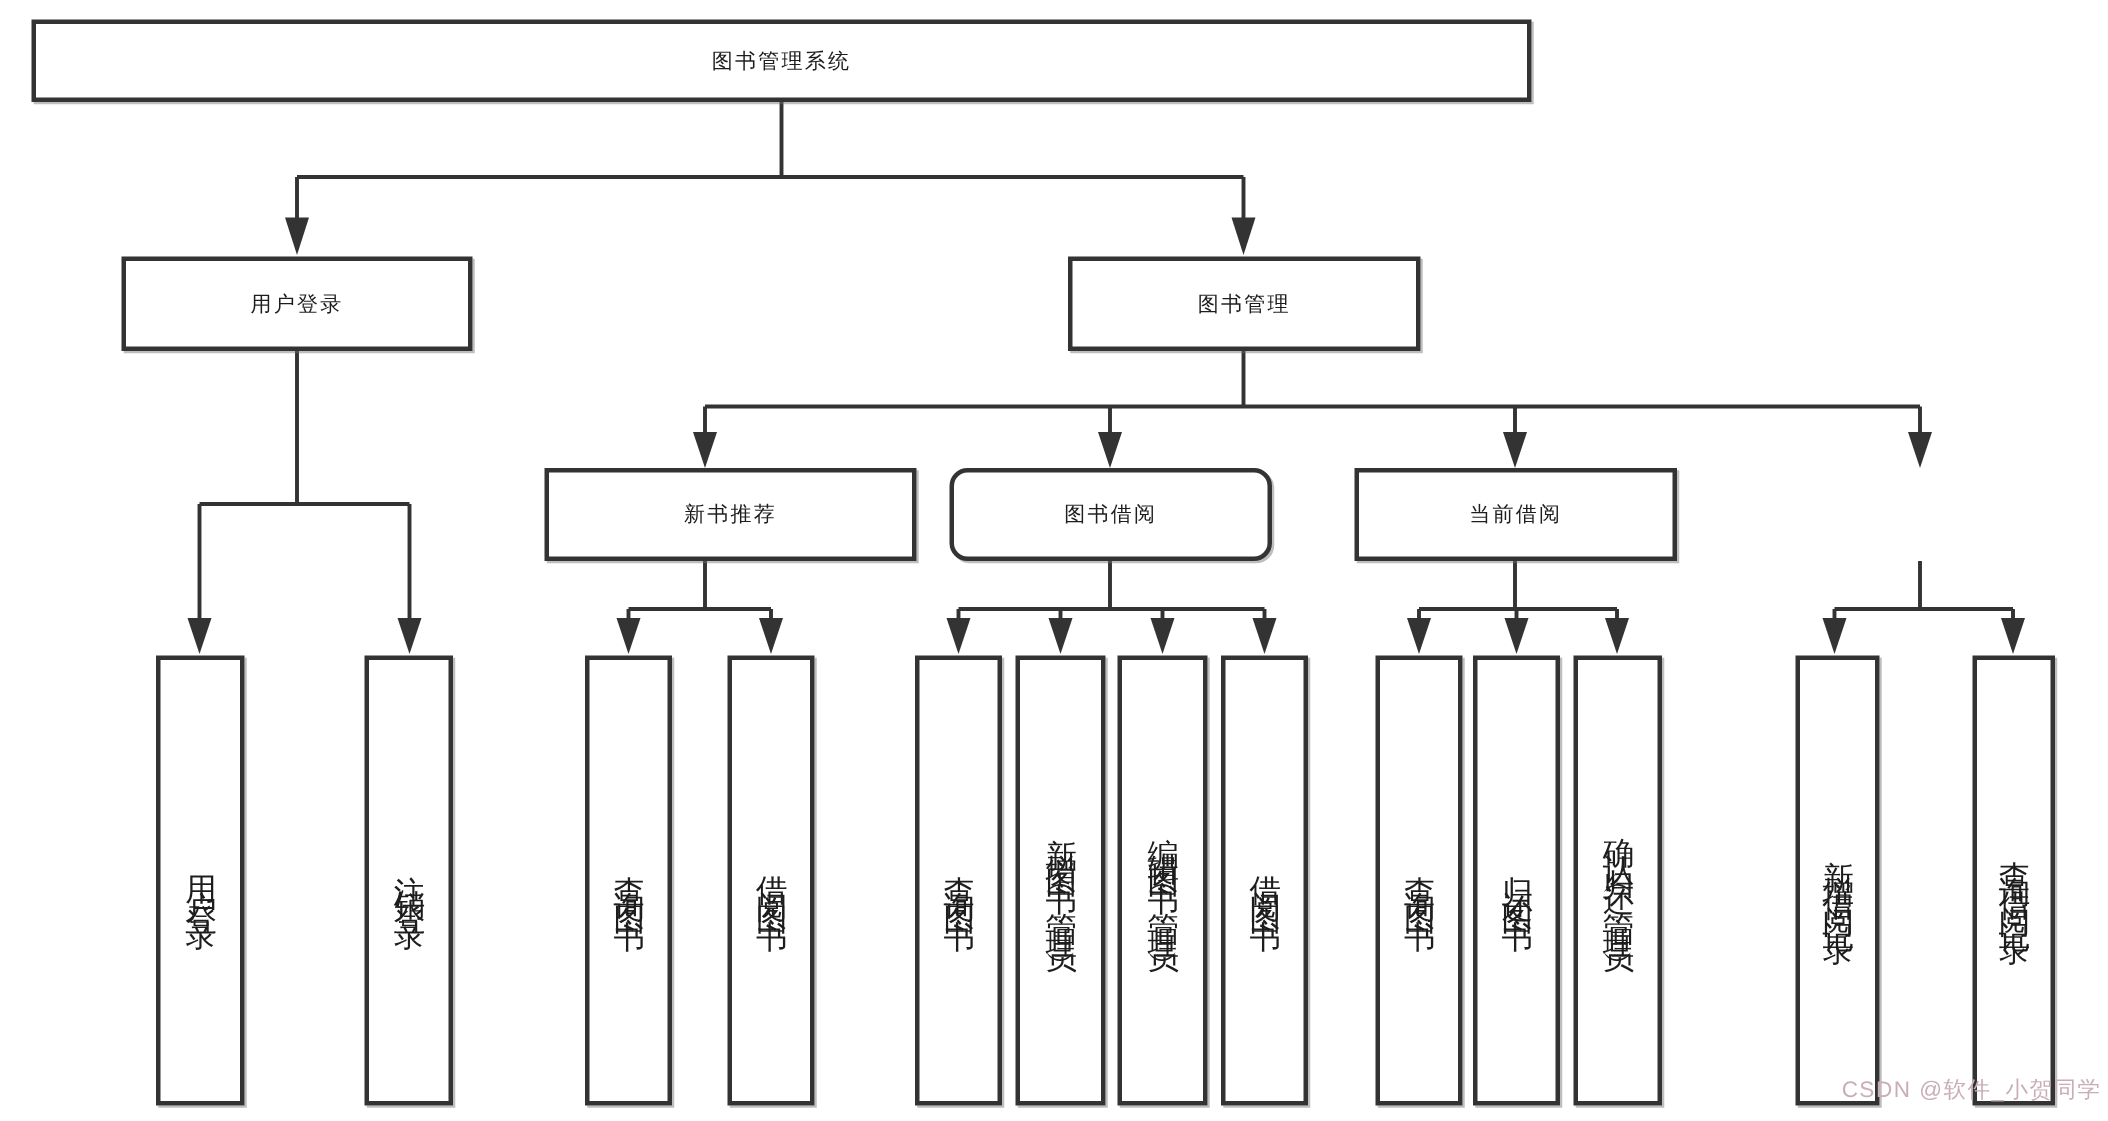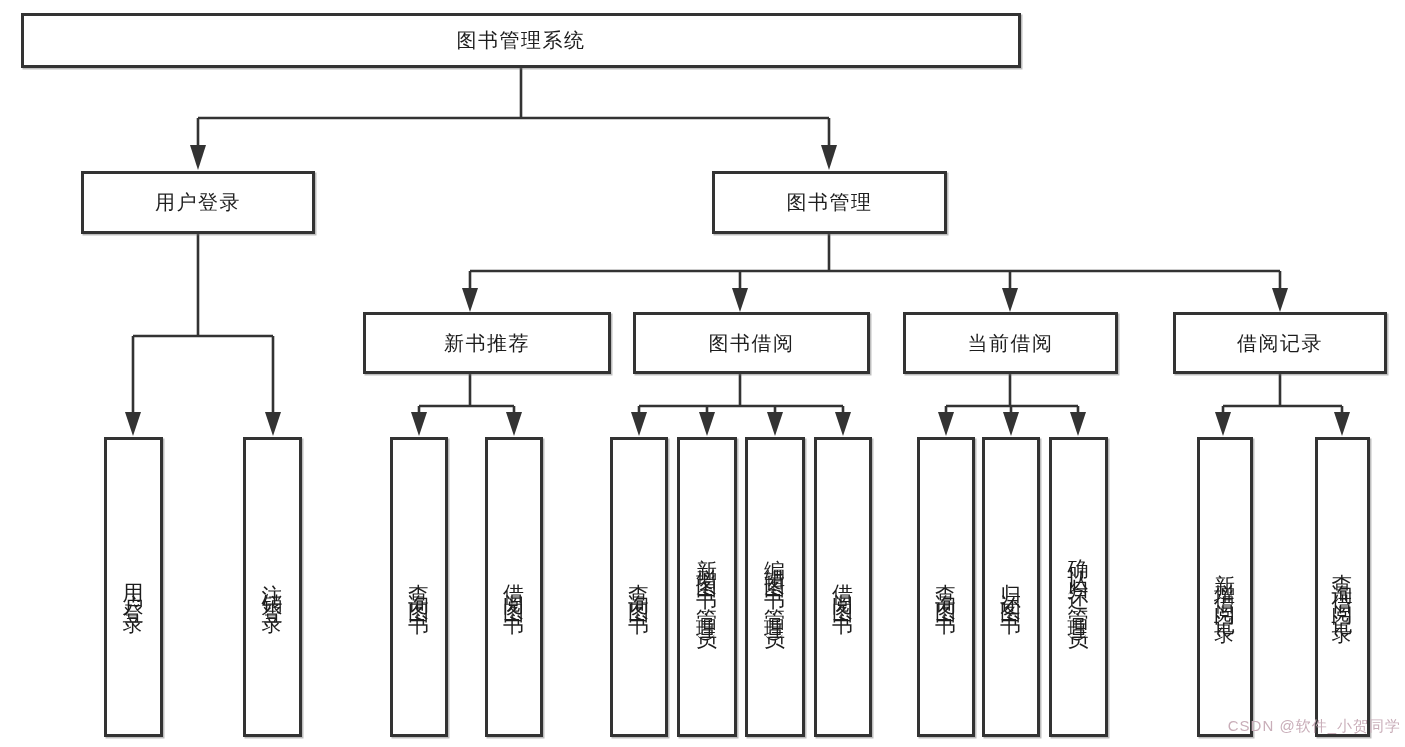--- a/index.html
+++ b/index.html
@@ -35,21 +35,21 @@
     position: absolute;
     border: 3px solid var(--line);
     background: #ffffff;
     box-shadow: 1.5px 1.5px 0 rgba(110,110,110,0.45);
     display: flex;
     align-items: center;
     justify-content: center;
     color: var(--text);
   }
   .h-label {
-    font-size: 20px;
+    font-size: 14px;
     letter-spacing: 1.5px;
     white-space: nowrap;
     font-family: Liberation Mono, monospace;
   }
   .v-label {
     writing-mode: vertical-rl;
     text-orientation: mixed;
     font-size: 21px;
     letter-spacing: 10px;
     line-height: 1;
@@ -121,28 +121,25 @@
   <div class="box" style="left:81px; top:171px; width:234px; height:63px;">
     <span class="h-label">用户登录</span>
   </div>
   <div class="box" style="left:712px; top:171px; width:235px; height:63px;justify-content:center;">
     <span class="h-label">图书管理</span>
   </div>
 
   <div class="box" style="left:363px; top:312px; width:248px; height:62px;">
     <span class="h-label">新书推荐</span>
   </div>
-  <div class="box" style="left:633px; top:312px; width:237px; height:62px;">
+  <div class="box" style="left:633px; top:312px; width:215px; height:62px;border-radius:12px;">
     <span class="h-label">图书借阅</span>
   </div>
   <div class="box" style="left:903px; top:312px; width:215px; height:62px;">
     <span class="h-label">当前借阅</span>
-  </div>
-  <div class="box" style="left:1173px; top:312px; width:214px; height:62px;">
-    <span class="h-label">借阅记录</span>
   </div>
 
   <div class="box" style="left:104px; top:437px; width:59px; height:300px;">
     <span class="v-label">用户登录</span>
   </div>
   <div class="box" style="left:243px; top:437px; width:59px; height:300px;">
     <span class="v-label">注销登录</span>
   </div>
 
   <div class="box" style="left:390px; top:437px; width:58px; height:300px;">

